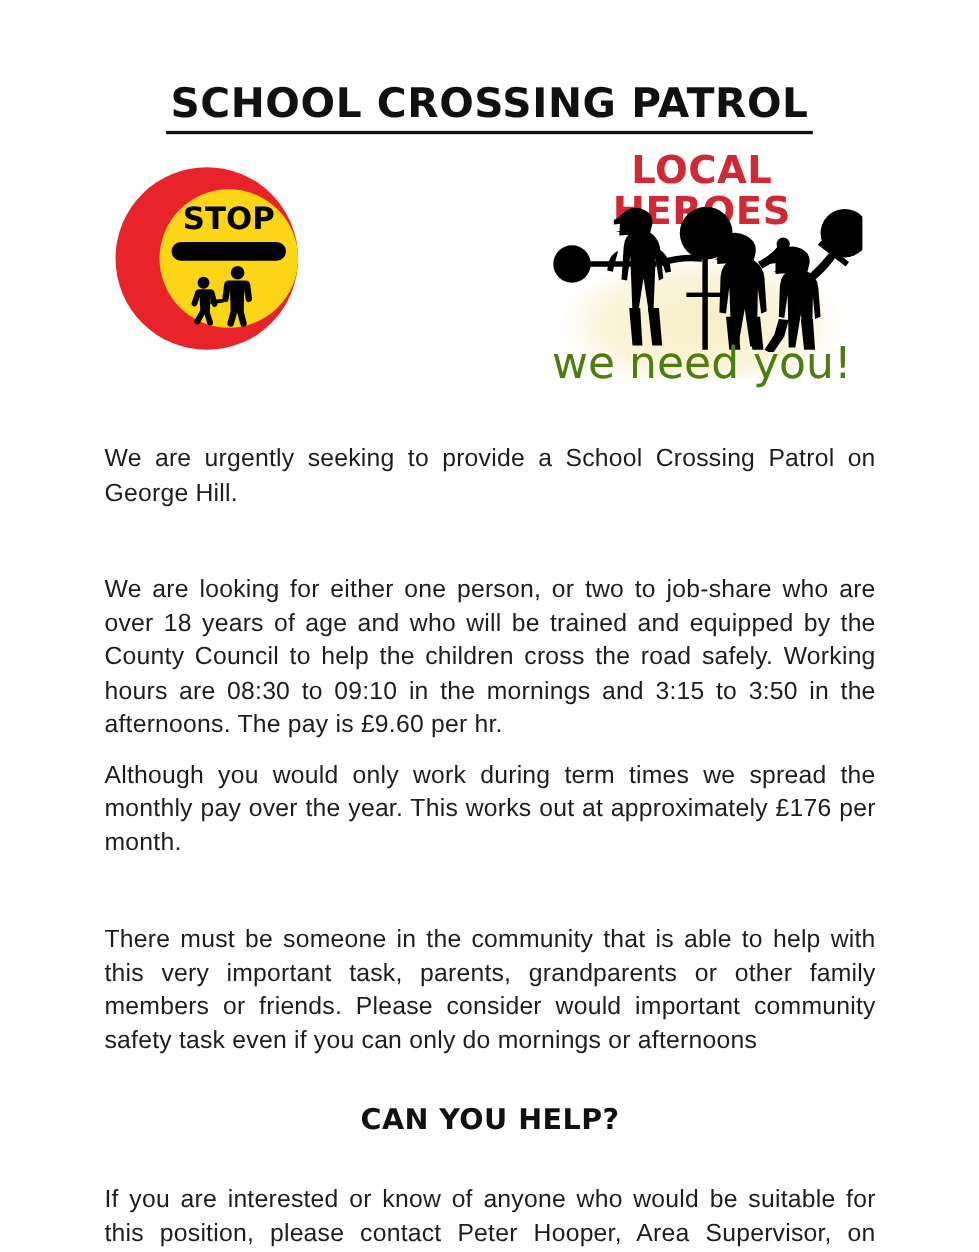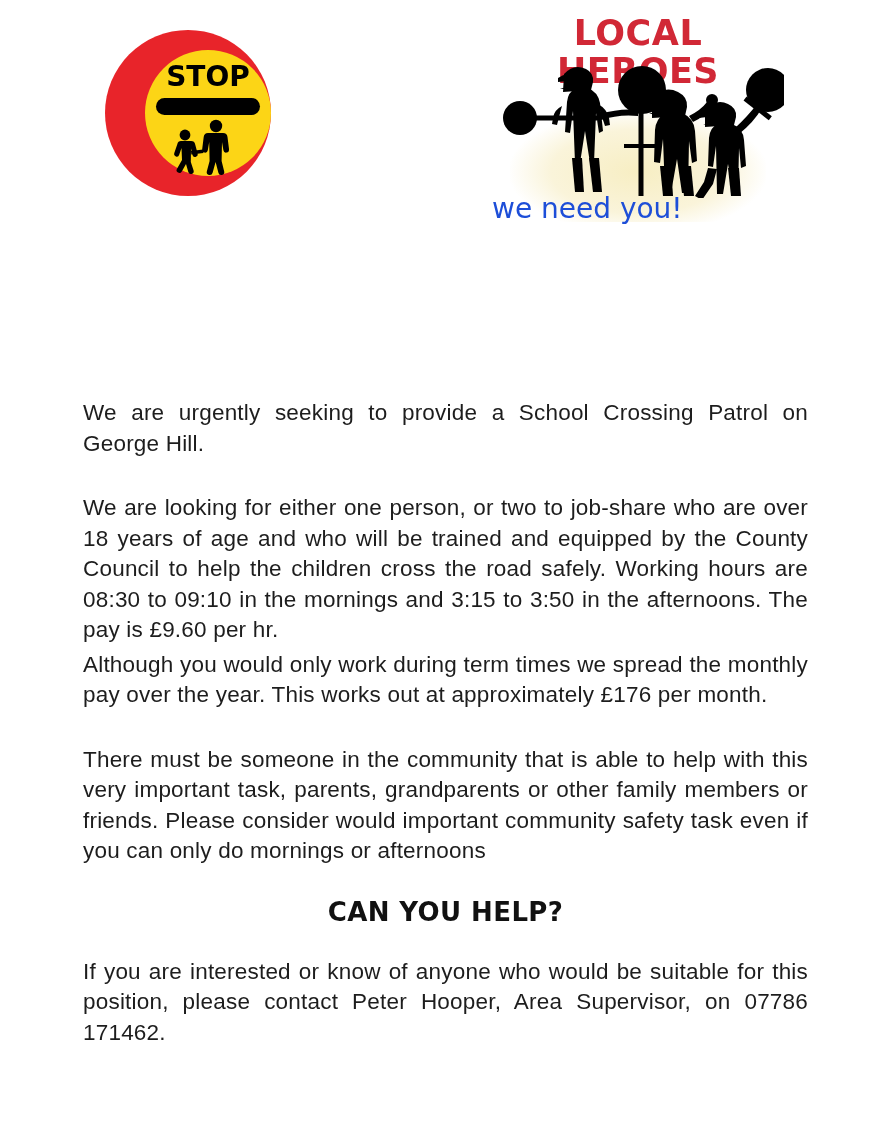--- a/index.html
+++ b/index.html
@@ -87,24 +87,25 @@
     font-weight:bold;
     font-size:35px;
     line-height:38px;
     letter-spacing:0.5px;
     color:#d12836;
   }
   .heroes-art { position:absolute; left:0; top:34px; width:292px; height:150px; }
   .heroes-tag {
     position:absolute;
     left:0; top:178px; width:292px;
-    font-family:"DejaVu Sans", sans-serif;
-    font-size:28px;
+    text-align:center;
+    font-family:"DejaVu Sans", sans-serif;
+    font-size:40px;
     line-height:34px;
-    color:#1d4ed8;
+    color:#4d7c0f;
   }
 
   
   .urgent {
     position:absolute;
     left:292px; top:76px;
     width:196px;
     text-align:center;
     font-family:"DejaVu Sans", sans-serif;
     font-weight:bold;
@@ -120,21 +121,21 @@
     left:79px; top:386px;
     width:733px;
   }
   .para {
     font-family:"Liberation Sans", sans-serif;
     font-size:22.5px;
     line-height:30.5px;
     text-align:justify;
     text-justify:inter-word;
     color:#1d1d1d;
-    margin:4px;
+    margin:16px;
     letter-spacing:0.2px;
   }
   .para + .para { margin-top:0; }
   .gap { height:26px; }
 
   .can-help {
     text-align:center;
     font-family:"DejaVu Sans", sans-serif;
     font-weight:bold;
     font-size:26px;
@@ -142,20 +143,23 @@
     letter-spacing:0.4px;
     color:#111;
     margin:0;
   }
 </style>
 </head>
 <body>
 
 <div class="page">
 
+  <div class="title-wrap">
+    <div class="title">SCHOOL CROSSING PATROL</div>
+  </div>
 
   <div class="header-row">
 
     <div class="stop-sign">
       <div class="stop-disc">
         <div class="stop-word">STOP</div>
         <div class="stop-bar"></div>
         <svg class="stop-kids" viewBox="0 0 126 58">
 
           <g fill="#000">

